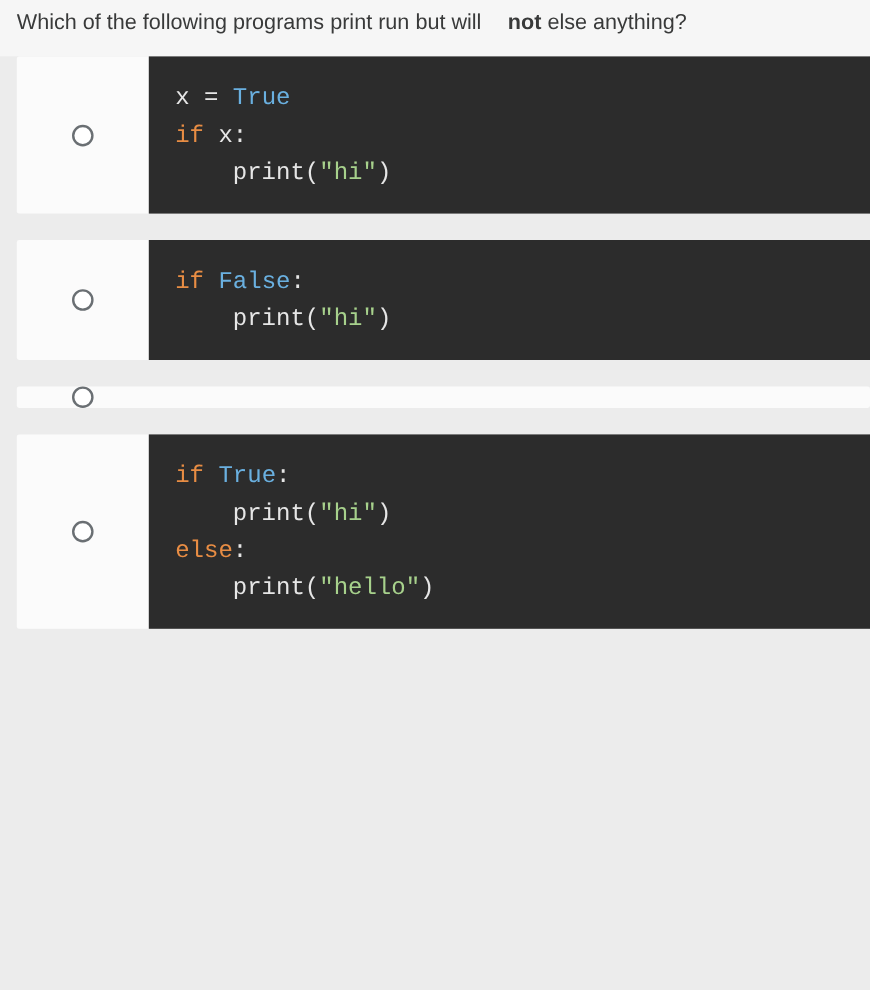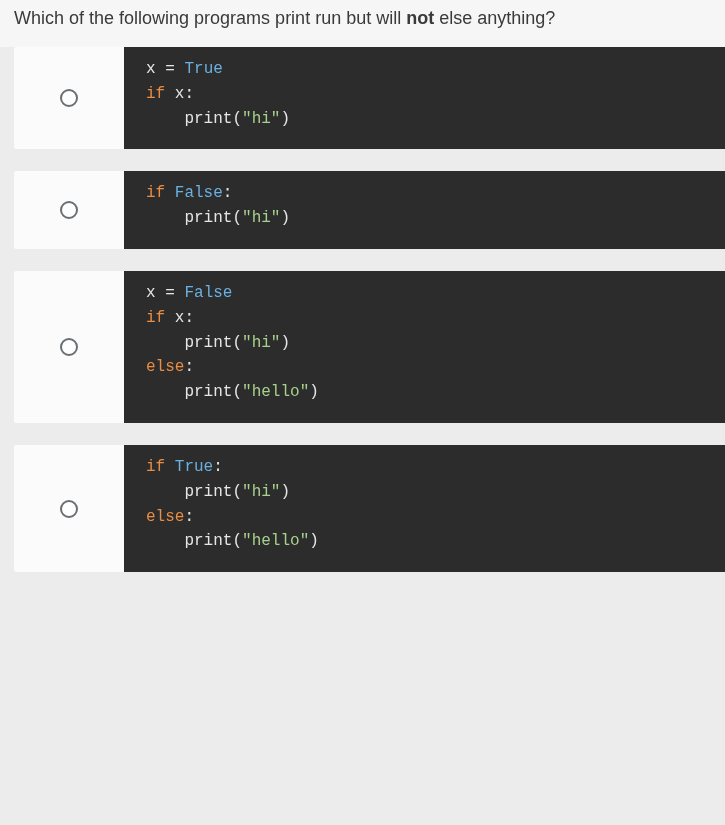--- a/index.html
+++ b/index.html
@@ -9,21 +9,21 @@
     width: 725px;
     height: 825px;
     overflow: hidden;
   }
   .question {
     font-size: 18px;
     color: #393a3a;
     padding: 8px 0 18px 14px;
     background: #f6f6f6;
   }
-  .question .bold { font-weight: 700; }
+  .question .bold { font-weight: 700; margin-left: 17px; }
   .options {
     padding: 0 0 0 14px;
   }
   .option {
     display: flex;
     align-items: center;
     background: #fbfbfb;
     margin-bottom: 22px;
     padding: 0;
     border-radius: 2px;
@@ -39,23 +39,23 @@
     width: 18px;
     height: 18px;
     border: 2px solid #6a6f73;
     border-radius: 50%;
     background: #fff;
     cursor: pointer;
   }
   .code-block {
     flex: 1;
     background: #2c2c2c;
-    padding: 10px 22px 18px 22px;
+    padding: 20px 22px 18px 22px;
     font-family: "Menlo", "Consolas", "Courier New", monospace;
-    font-size: 16px;
+    font-size: 20px;
     line-height: 1.55;
     color: #e6e6e6;
     min-height: 60px;
     white-space: pre;
   }
   .tok-var   { color: #e6e6e6; }
   .tok-op    { color: #e6e6e6; }
   .tok-kw    { color: #e88d44; } 
   .tok-bool  { color: #6ab0e0; } 
   .tok-str   { color: #a7d18c; } 
@@ -85,25 +85,20 @@
       <div class="radio-cell">
         <div class="radio"></div>
       </div>
       <div class="code-block"><span class="tok-kw">if </span><span class="tok-bool">False</span><span class="tok-punct">:</span>
 <span class="tok-fn">    print</span><span class="tok-punct">(</span><span class="tok-str">"hi"</span><span class="tok-punct">)</span></div>
     </div>
     <div class="option">
       <div class="radio-cell">
         <div class="radio"></div>
       </div>
-      <div class="code-block"><span class="tok-var">x</span><span class="tok-op"> = </span><span class="tok-bool">False</span>
-<span class="tok-kw">if </span><span class="tok-var">x:</span>
-<span class="tok-fn">    print</span><span class="tok-punct">(</span><span class="tok-str">"hi"</span><span class="tok-punct">)</span>
-<span class="tok-kw">else</span><span class="tok-punct">:</span>
-<span class="tok-fn">    print</span><span class="tok-punct">(</span><span class="tok-str">"hello"</span><span class="tok-punct">)</span></div>
     </div>
     <div class="option last">
       <div class="radio-cell">
         <div class="radio"></div>
       </div>
       <div class="code-block"><span class="tok-kw">if </span><span class="tok-bool">True</span><span class="tok-punct">:</span>
 <span class="tok-fn">    print</span><span class="tok-punct">(</span><span class="tok-str">"hi"</span><span class="tok-punct">)</span>
 <span class="tok-kw">else</span><span class="tok-punct">:</span>
 <span class="tok-fn">    print</span><span class="tok-punct">(</span><span class="tok-str">"hello"</span><span class="tok-punct">)</span></div>
     </div>

